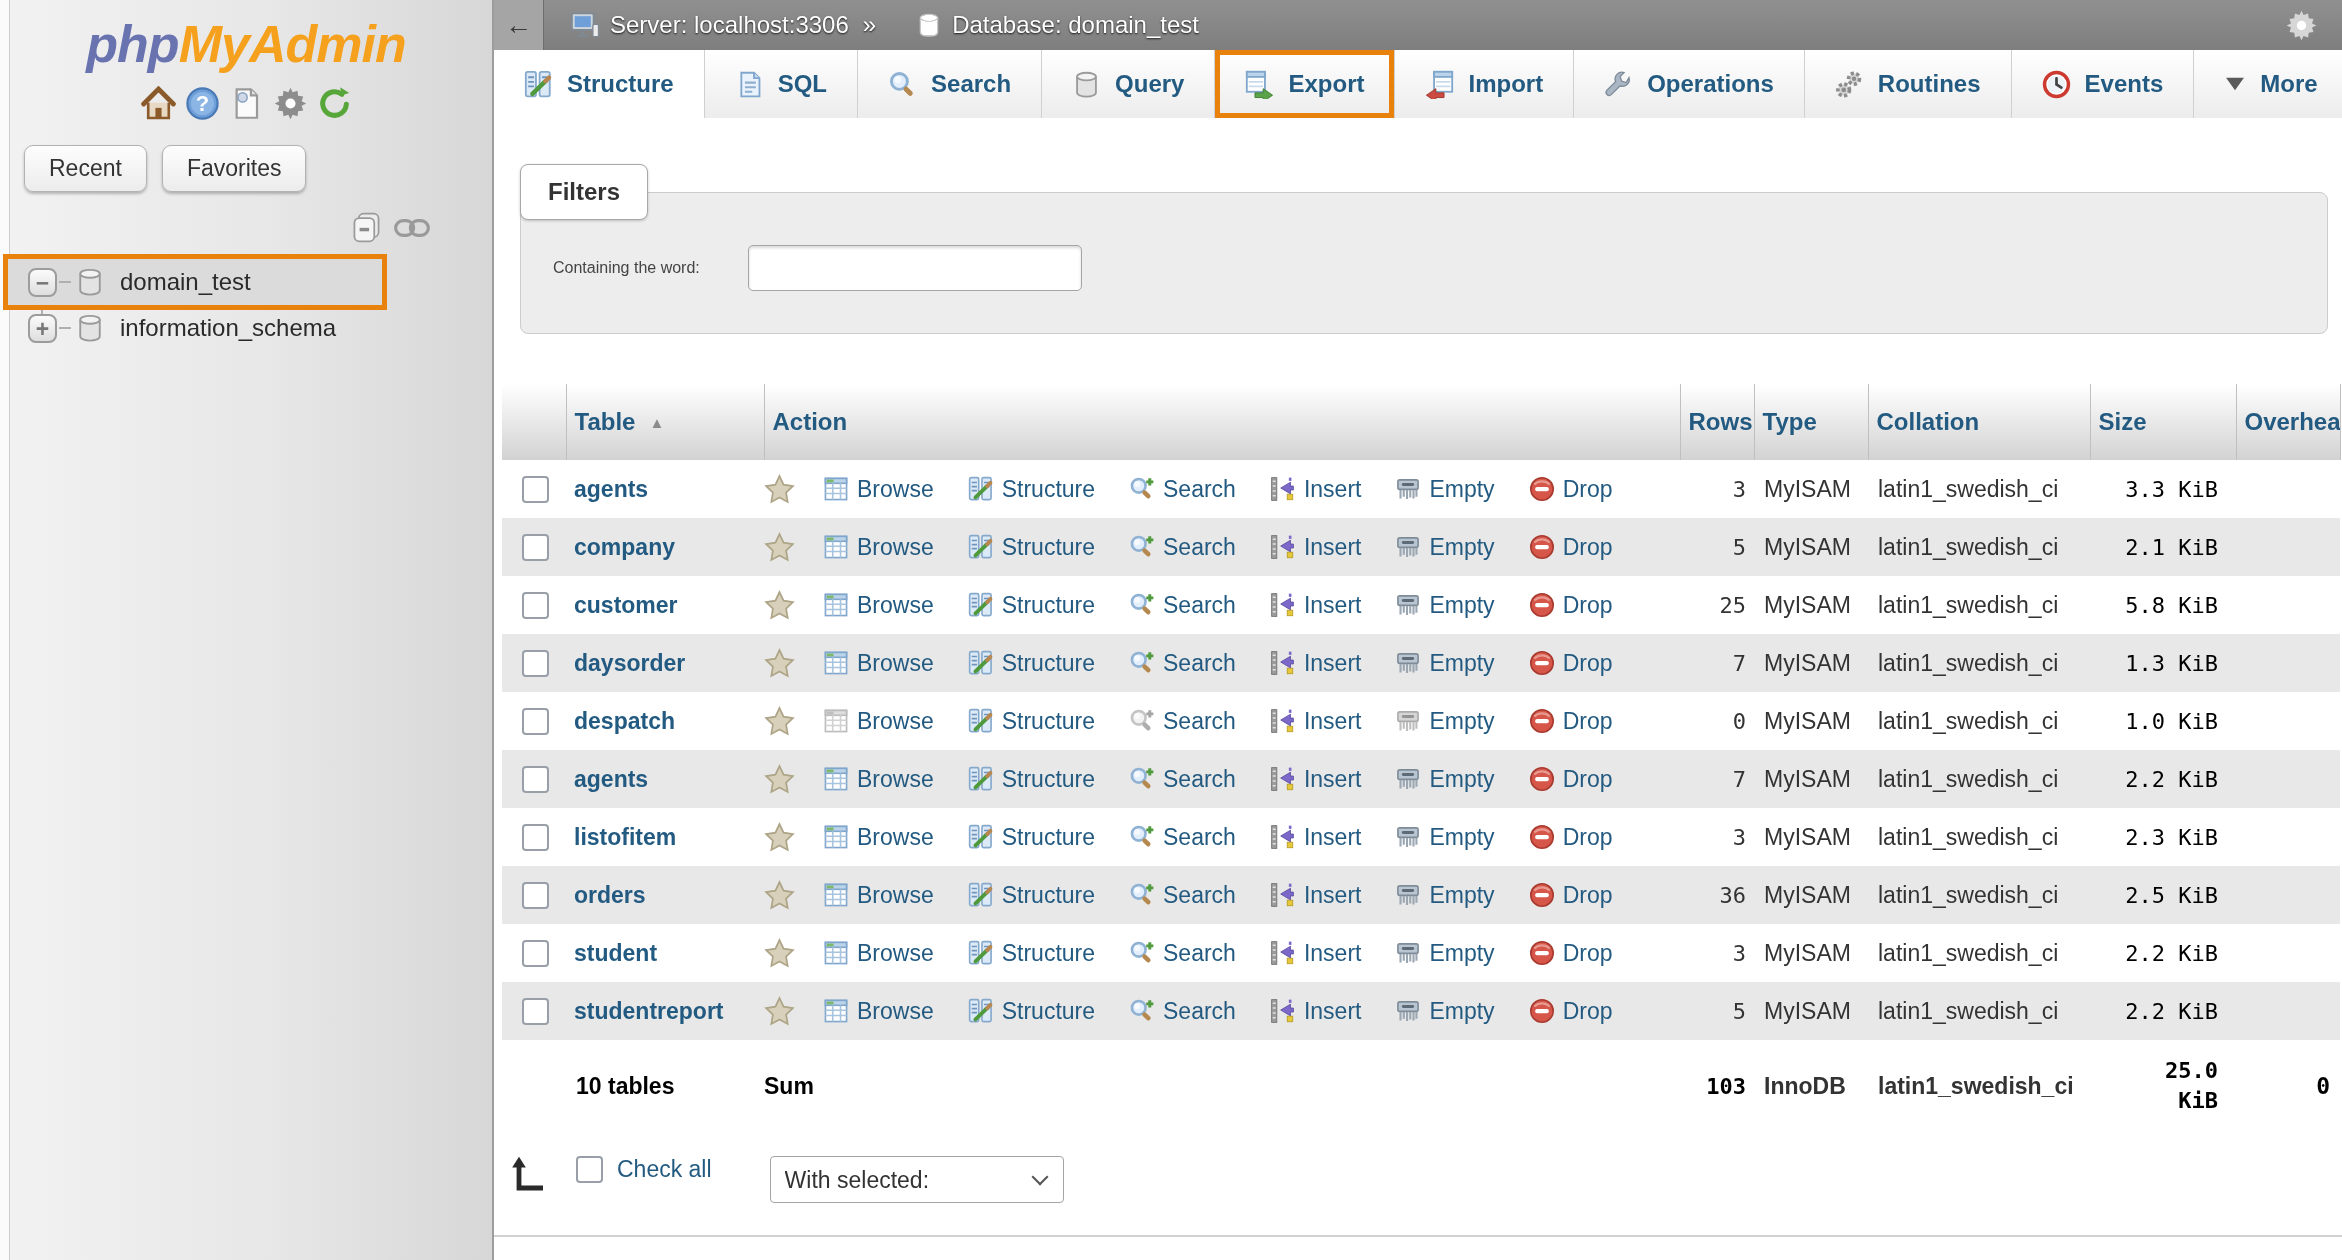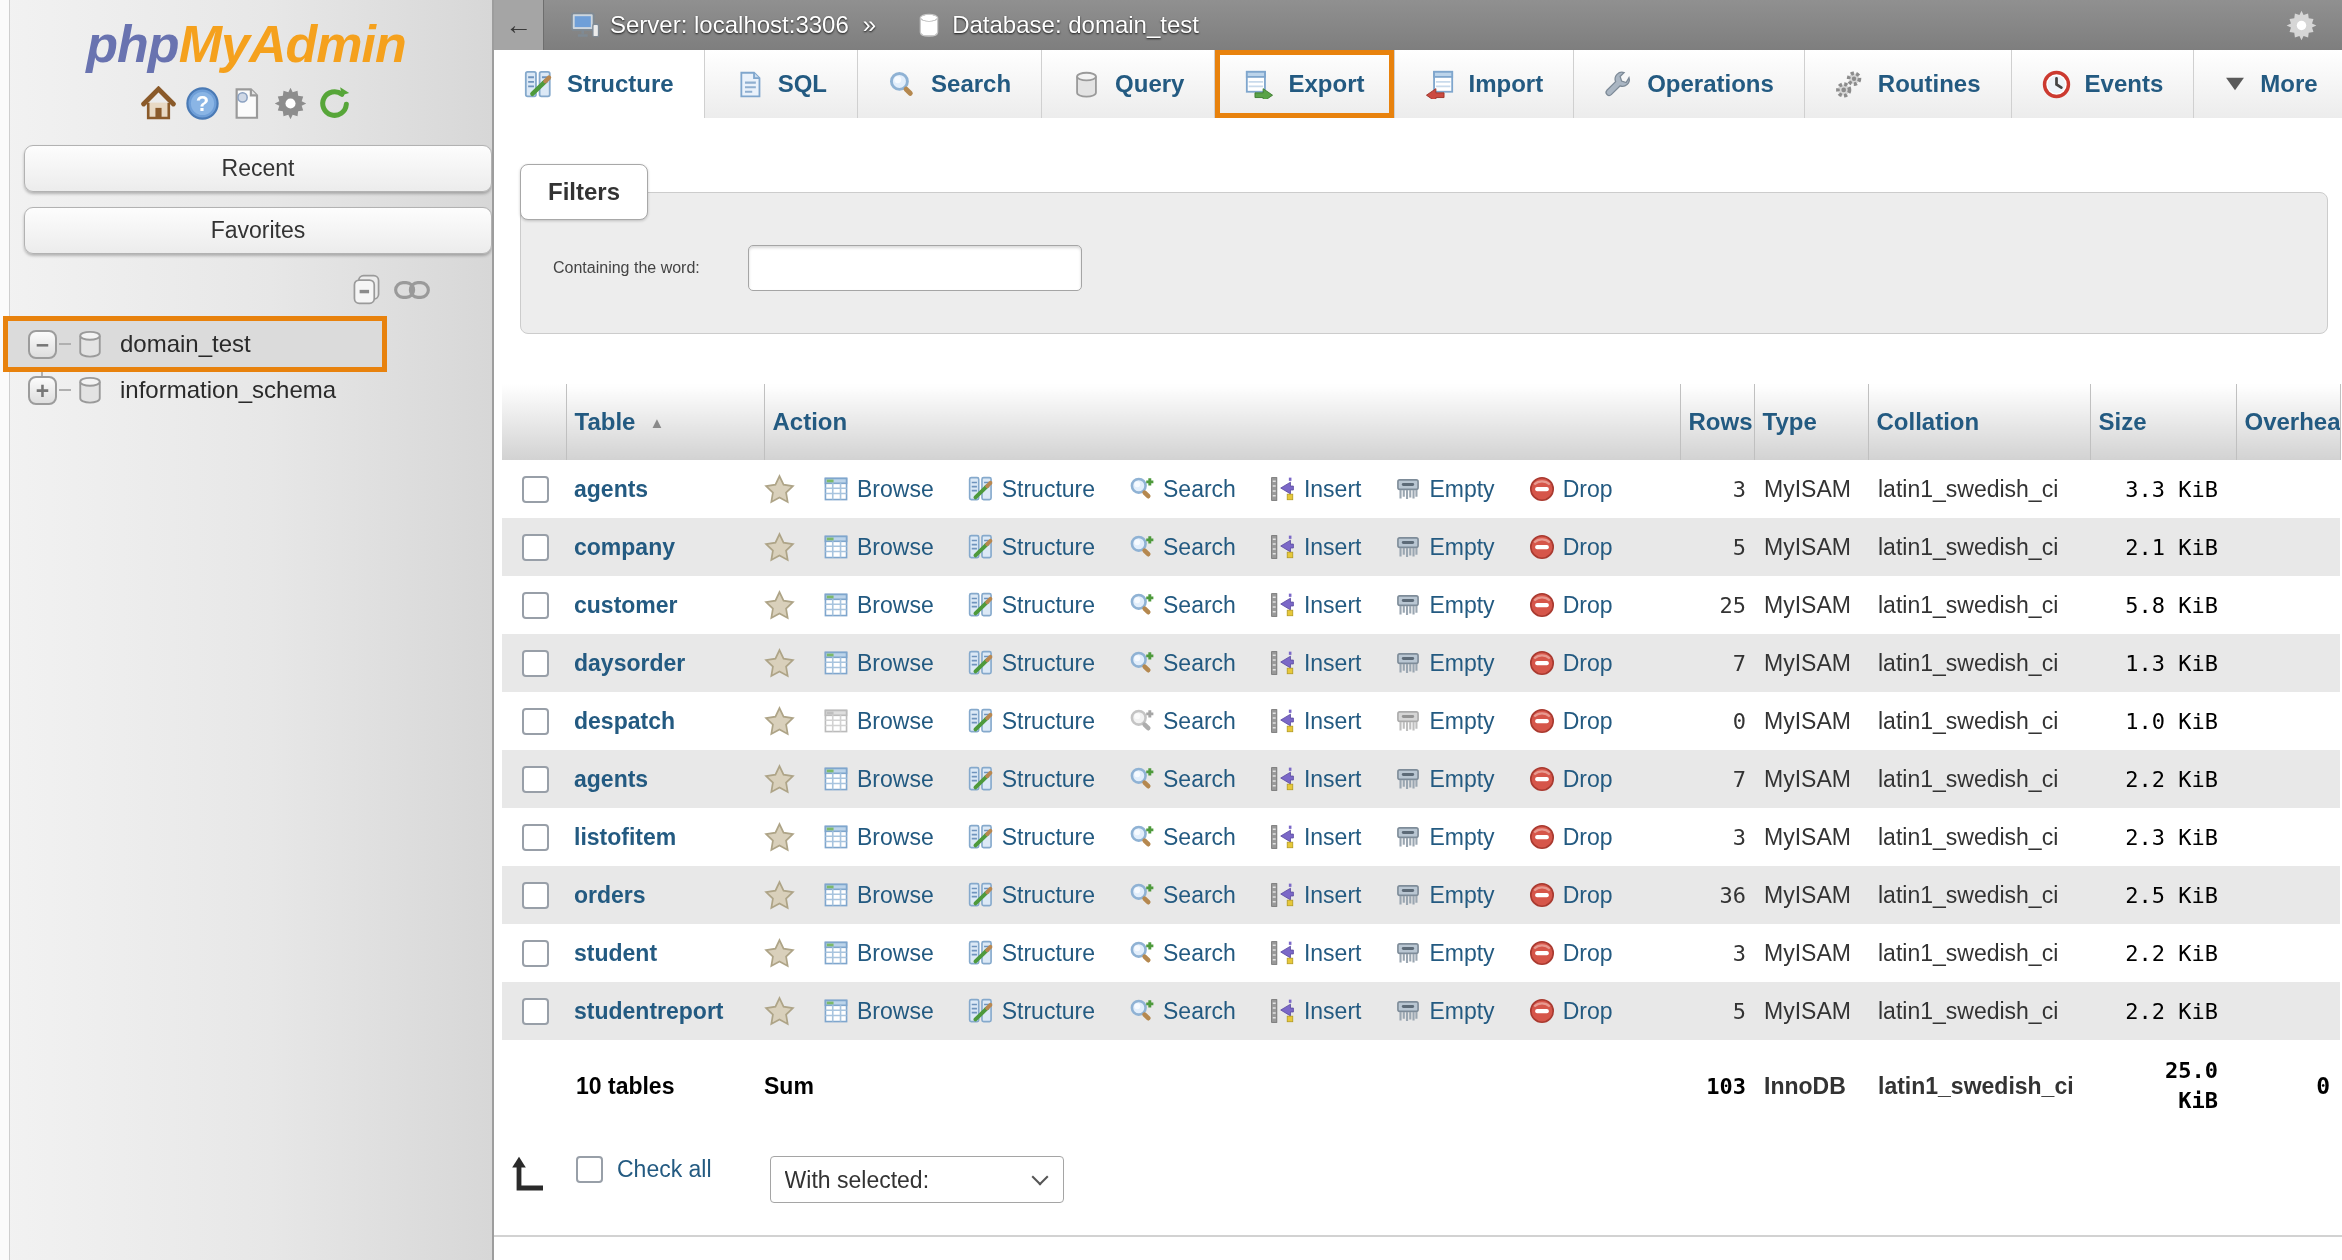--- a/index.html
+++ b/index.html
@@ -12,21 +12,21 @@
   .sidebar { position:relative; width:494px; height:100%; flex:0 0 494px;
     background:linear-gradient(to right,#f2f2f2 0%,#e7e7e7 55%,#d7d7d7 100%);
     border-right:2px solid #9d9d9d; overflow:hidden; }
   .sb-scroll { position:absolute; left:0; top:0; bottom:0; width:10px; background:#fbfbfb; border-right:1px solid #cfcfcf; }
   .logo { text-align:center; padding-top:14px; font-style:italic; font-weight:bold; font-size:52px; letter-spacing:-1px; cursor:pointer; }
   .logo .lp { color:#6973b0; }
   .logo .lm { color:#f5a11d; }
   .nav-icons { display:flex; justify-content:center; gap:9px; margin-top:12px; }
   .nav-icons .nicon { width:35px; height:35px; display:inline-block; cursor:pointer; }
   .nav-icons .ic { width:35px; height:35px; }
-  .side-btns { display:flex; gap:15px; margin:24px 0 0 24px;flex-direction:column; }
+  .side-btns { display:flex; gap:15px; margin:24px 0 0 24px; }
   .side-btns button { font-family:inherit; font-size:23px; color:#333; padding:9px 24px; border:1px solid #b2b2b2; border-radius:9px;
     background:linear-gradient(#fdfdfd,#ececec); box-shadow:0 2px 3px rgba(0,0,0,.25); cursor:pointer; }
   .collapse-row { display:flex; justify-content:flex-end; align-items:center; gap:12px; margin:20px 62px 0 0; }
   .collapse-row .ic { width:31px; height:31px; cursor:pointer; }
   .collapse-row .ic.link { width:36px; height:24px; }
   .tree { margin-top:16px; position:relative; font-size:24px; }
   .vline { position:absolute; left:41px; top:36px; height:36px; border-left:2px solid #b0b0b0; }
   .tree-item { position:relative; height:46px; display:flex; align-items:center; width:374px; margin-left:8px; padding-left:20px; cursor:pointer; }
   .tree-item.selected { background:#dbdbdb; }
   .tree-item.highlighted { outline:5px solid #e8820d; }

